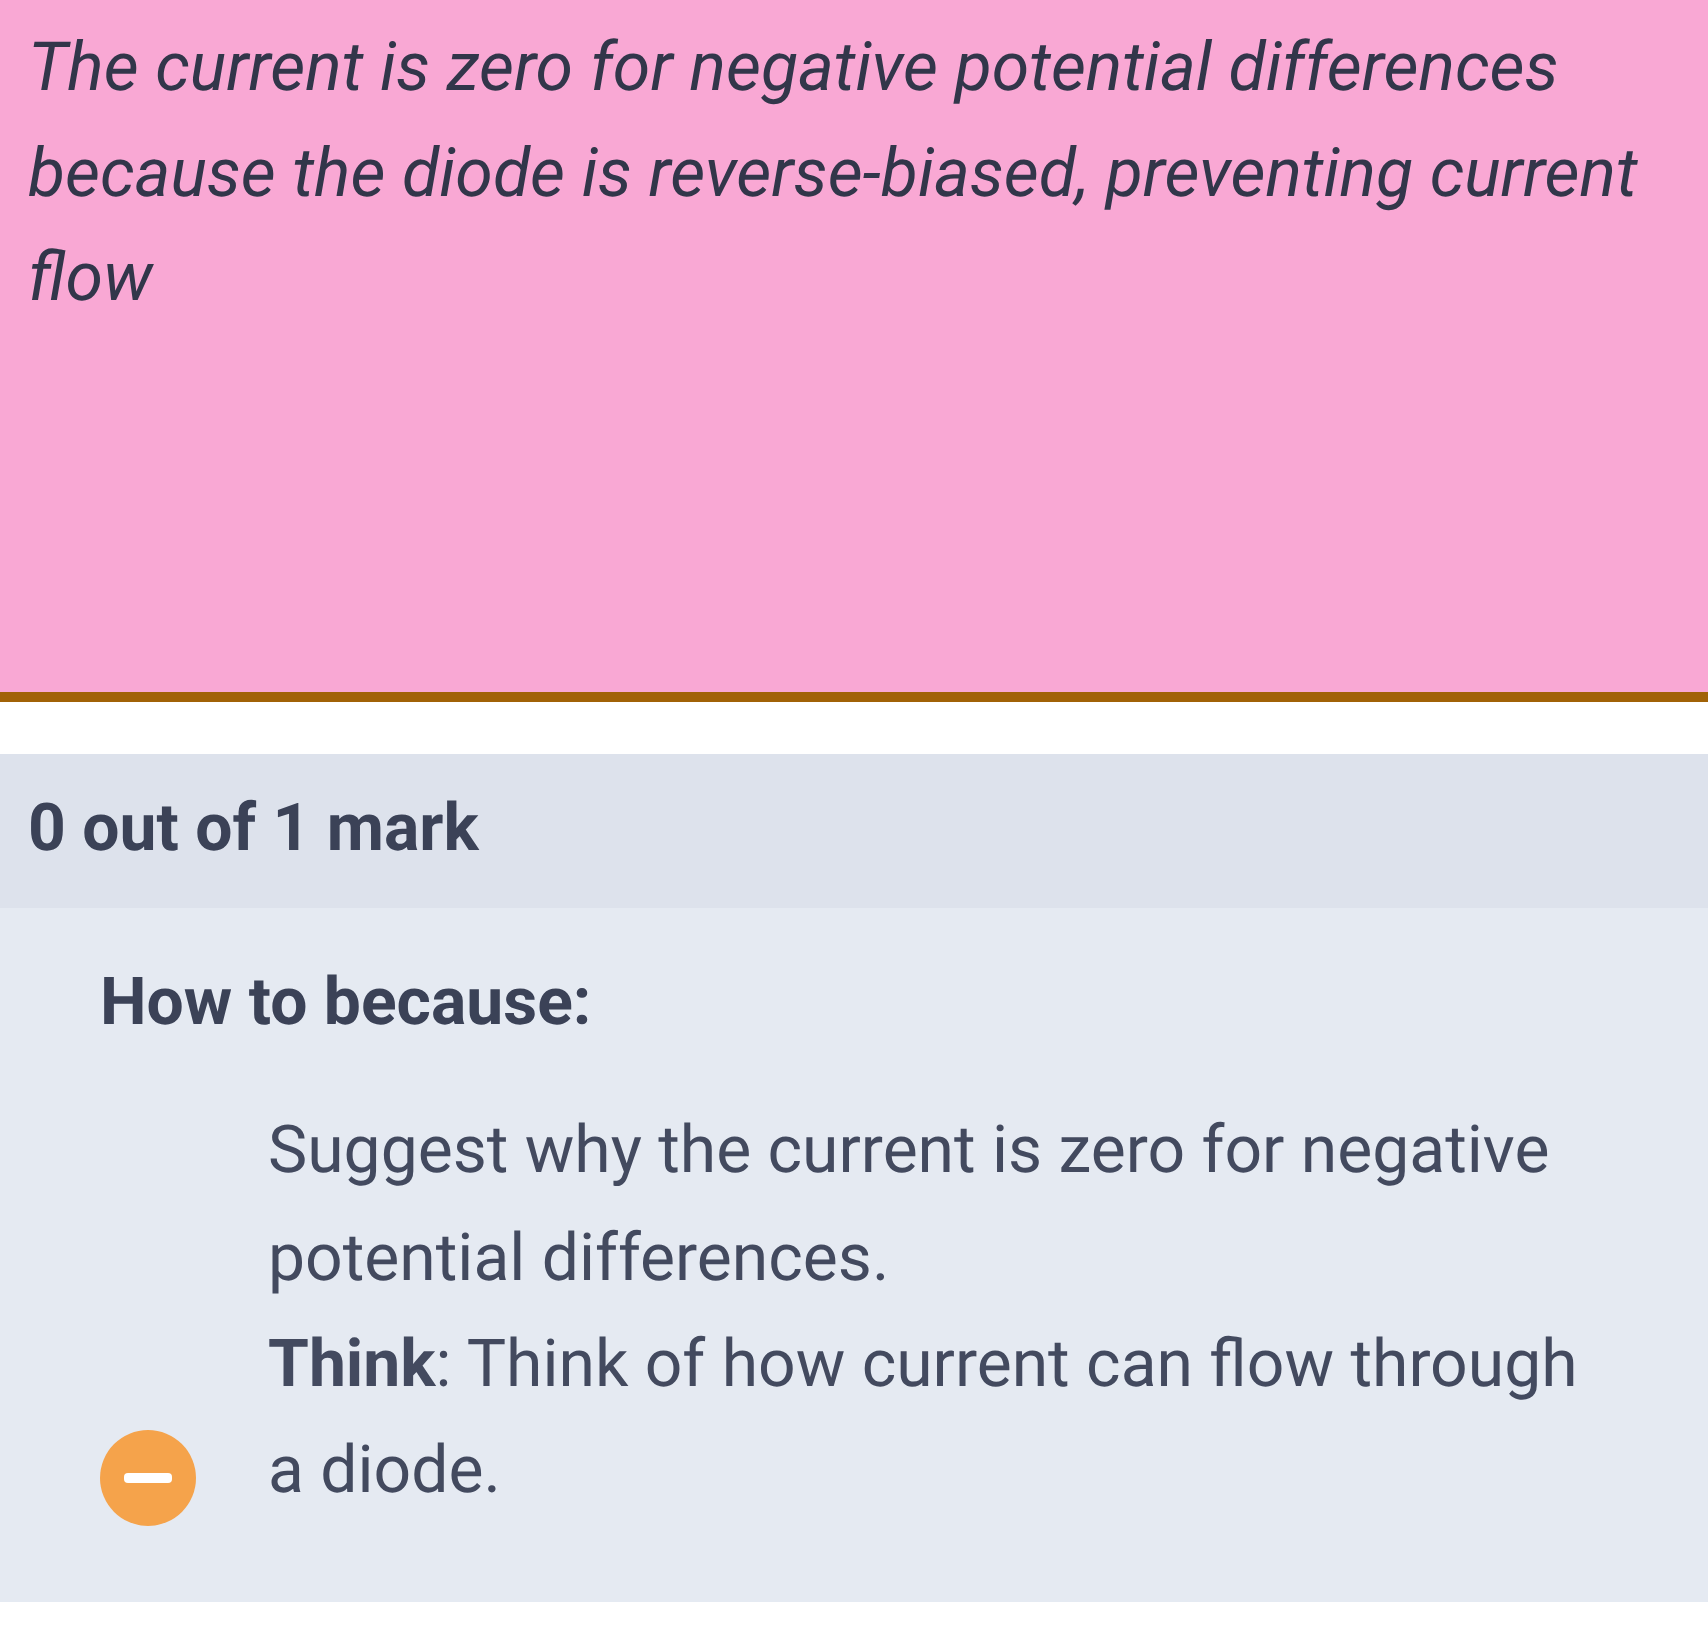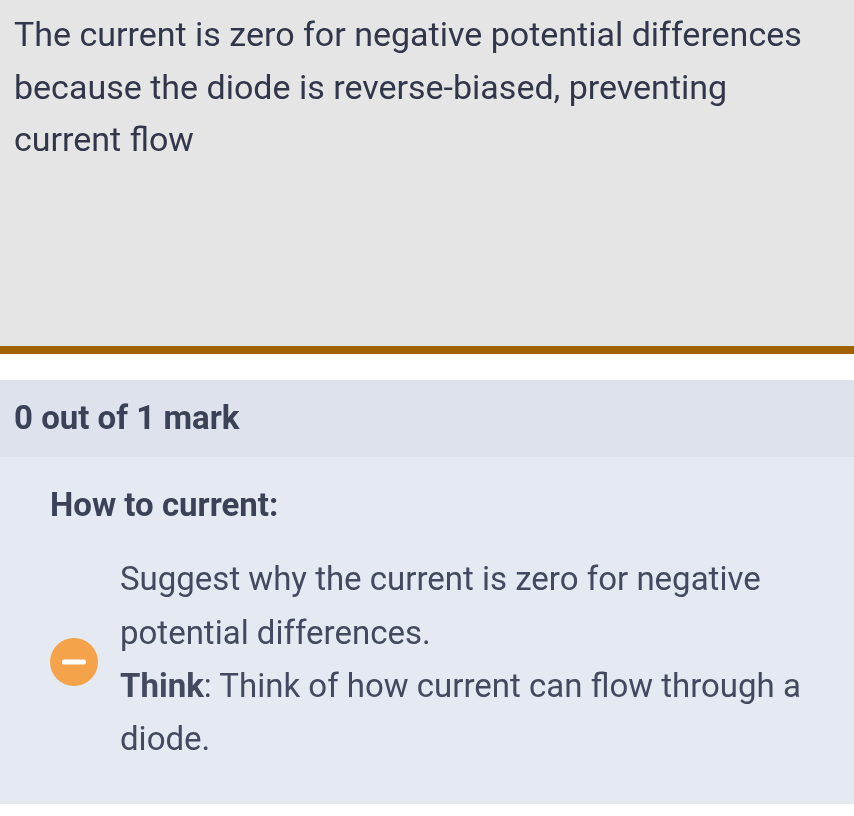--- a/index.html
+++ b/index.html
@@ -5,22 +5,23 @@
   * { box-sizing: border-box; margin: 0; padding: 0; }
   body {
     font-family: -apple-system, BlinkMacSystemFont, "Segoe UI", Roboto, "Helvetica Neue", Arial, sans-serif;
     width: 854px;
     height: 816px;
     background: #ffffff;
     overflow: hidden;
   }
   .answer-area {
     padding: 8px 14px 180px 14px;
-    border-bottom: 8px solid #a16207;
-    background: #e5e5e5;
+    border-bottom: 5px solid #a16207;
+    background: #f9a8d4;
+    font-style: italic;
   }
   .answer-text {
     font-size: 34px;
     line-height: 1.55;
     color: #32364a;
     font-weight: 400;
   }
   .feedback-area {
     background: #fdba74;
     margin-top: 26px;
@@ -39,22 +40,22 @@
     background: #e5eaf2;
   }
   .improve-heading {
     font-size: 33px;
     font-weight: 700;
     color: #3b4257;
     margin-bottom: 28px;
   }
   .improve-item {
     display: flex;
-    align-items: center;
-    gap: 22px;
+    align-items: flex-end;
+    gap: 36px;
     margin-top: 24px;
   }
   .minus-icon {
     flex: 0 0 48px;
     width: 48px;
     height: 48px;
     border-radius: 50%;
     background: #f5a34b;
     position: relative;
     margin-top: 6px;
@@ -85,21 +86,21 @@
 
 <div class="answer-area">
   <p class="answer-text">The current is zero for negative potential differences because the diode is reverse-biased, preventing current flow</p>
 </div>
 
 <div class="feedback-area">
   <div class="score-band">
     <div class="score-text">0 out of 1 mark</div>
   </div>
   <div class="improve-section">
-    <div class="improve-heading">How to current:</div>
+    <div class="improve-heading">How to because:</div>
     <div class="improve-item">
       <div class="minus-icon"></div>
       <div class="improve-body">
         <span>Suggest why the current is zero for negative potential differences.</span>
         <br>
         <span class="hint-label">Think</span><span>: Think of how current can flow through a diode.</span>
       </div>
     </div>
   </div>
 </div>

